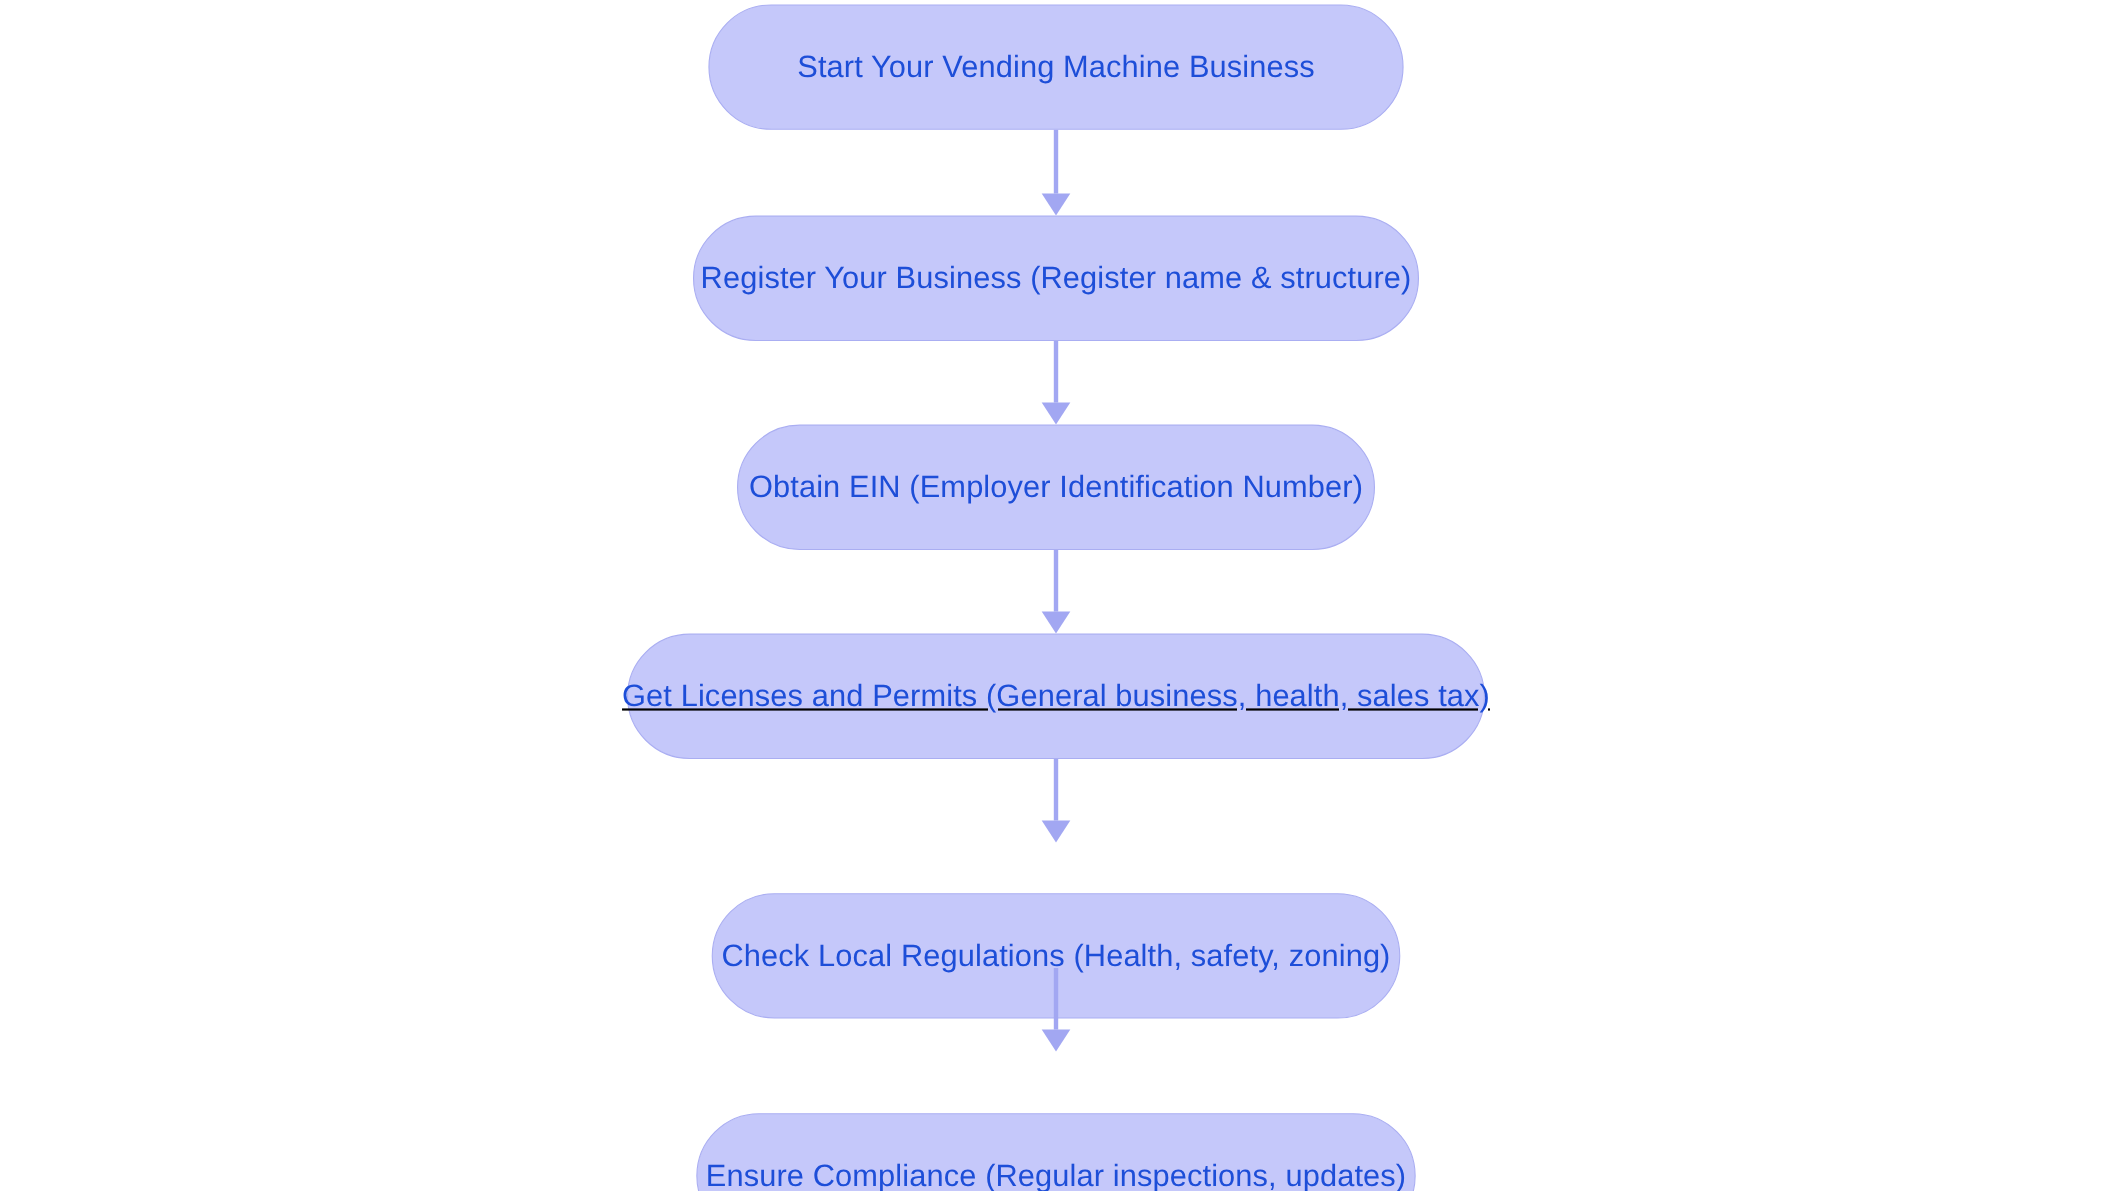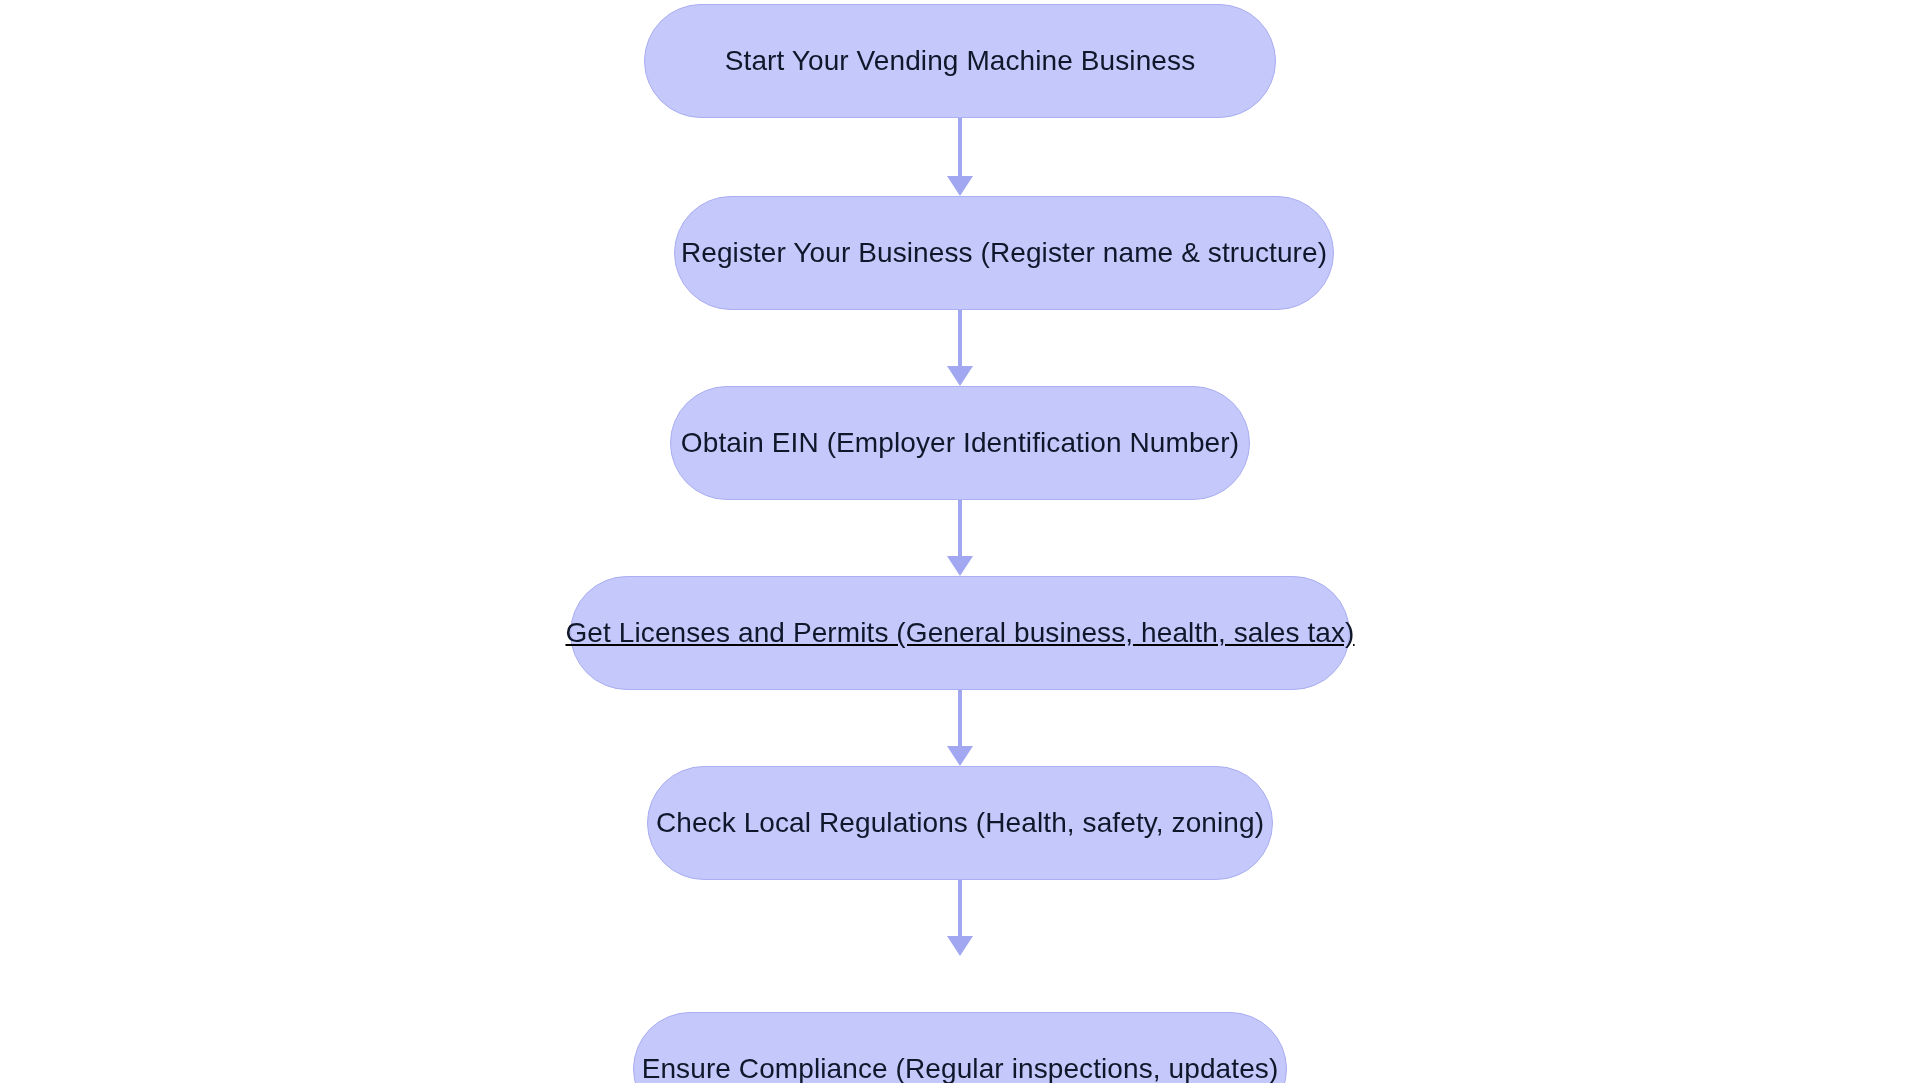--- a/index.html
+++ b/index.html
@@ -30,35 +30,35 @@
     align-items: center;
     justify-content: center;
     background: #c5c8fa;
     border: 1.5px solid #aaaef2;
     border-radius: 9999px;
     height: 114px;
     transform: translateX(-50%);
     left: 960px;
   }
   .flow-node-label {
-    color: #0f172a;
+    color: #1d4ed8;
     font-size: 28px;
     font-weight: 400;
     letter-spacing: 0.1px;
     line-height: 1.2;
     white-space: nowrap;
     text-align: center;
   }
 
   
   .node-1 { top: 4px;   width: 632px; }
-  .node-2 { top: 196px; width: 660px; margin-left: 44px; }
+  .node-2 { top: 196px; width: 660px; }
   .node-3 { top: 386px; width: 580px; }
   .node-4 { top: 576px; width: 780px; text-decoration: underline; }
-  .node-5 { top: 766px; width: 626px; }
+  .node-5 { top: 812px; width: 626px; }
   .node-6 { top: 1012px; width: 654px; }
 
   
   .flow-arrow {
     position: absolute;
     left: 960px;
     transform: translateX(-50%);
     width: 26px;
   }
   .flow-arrow .arrow-shaft {

